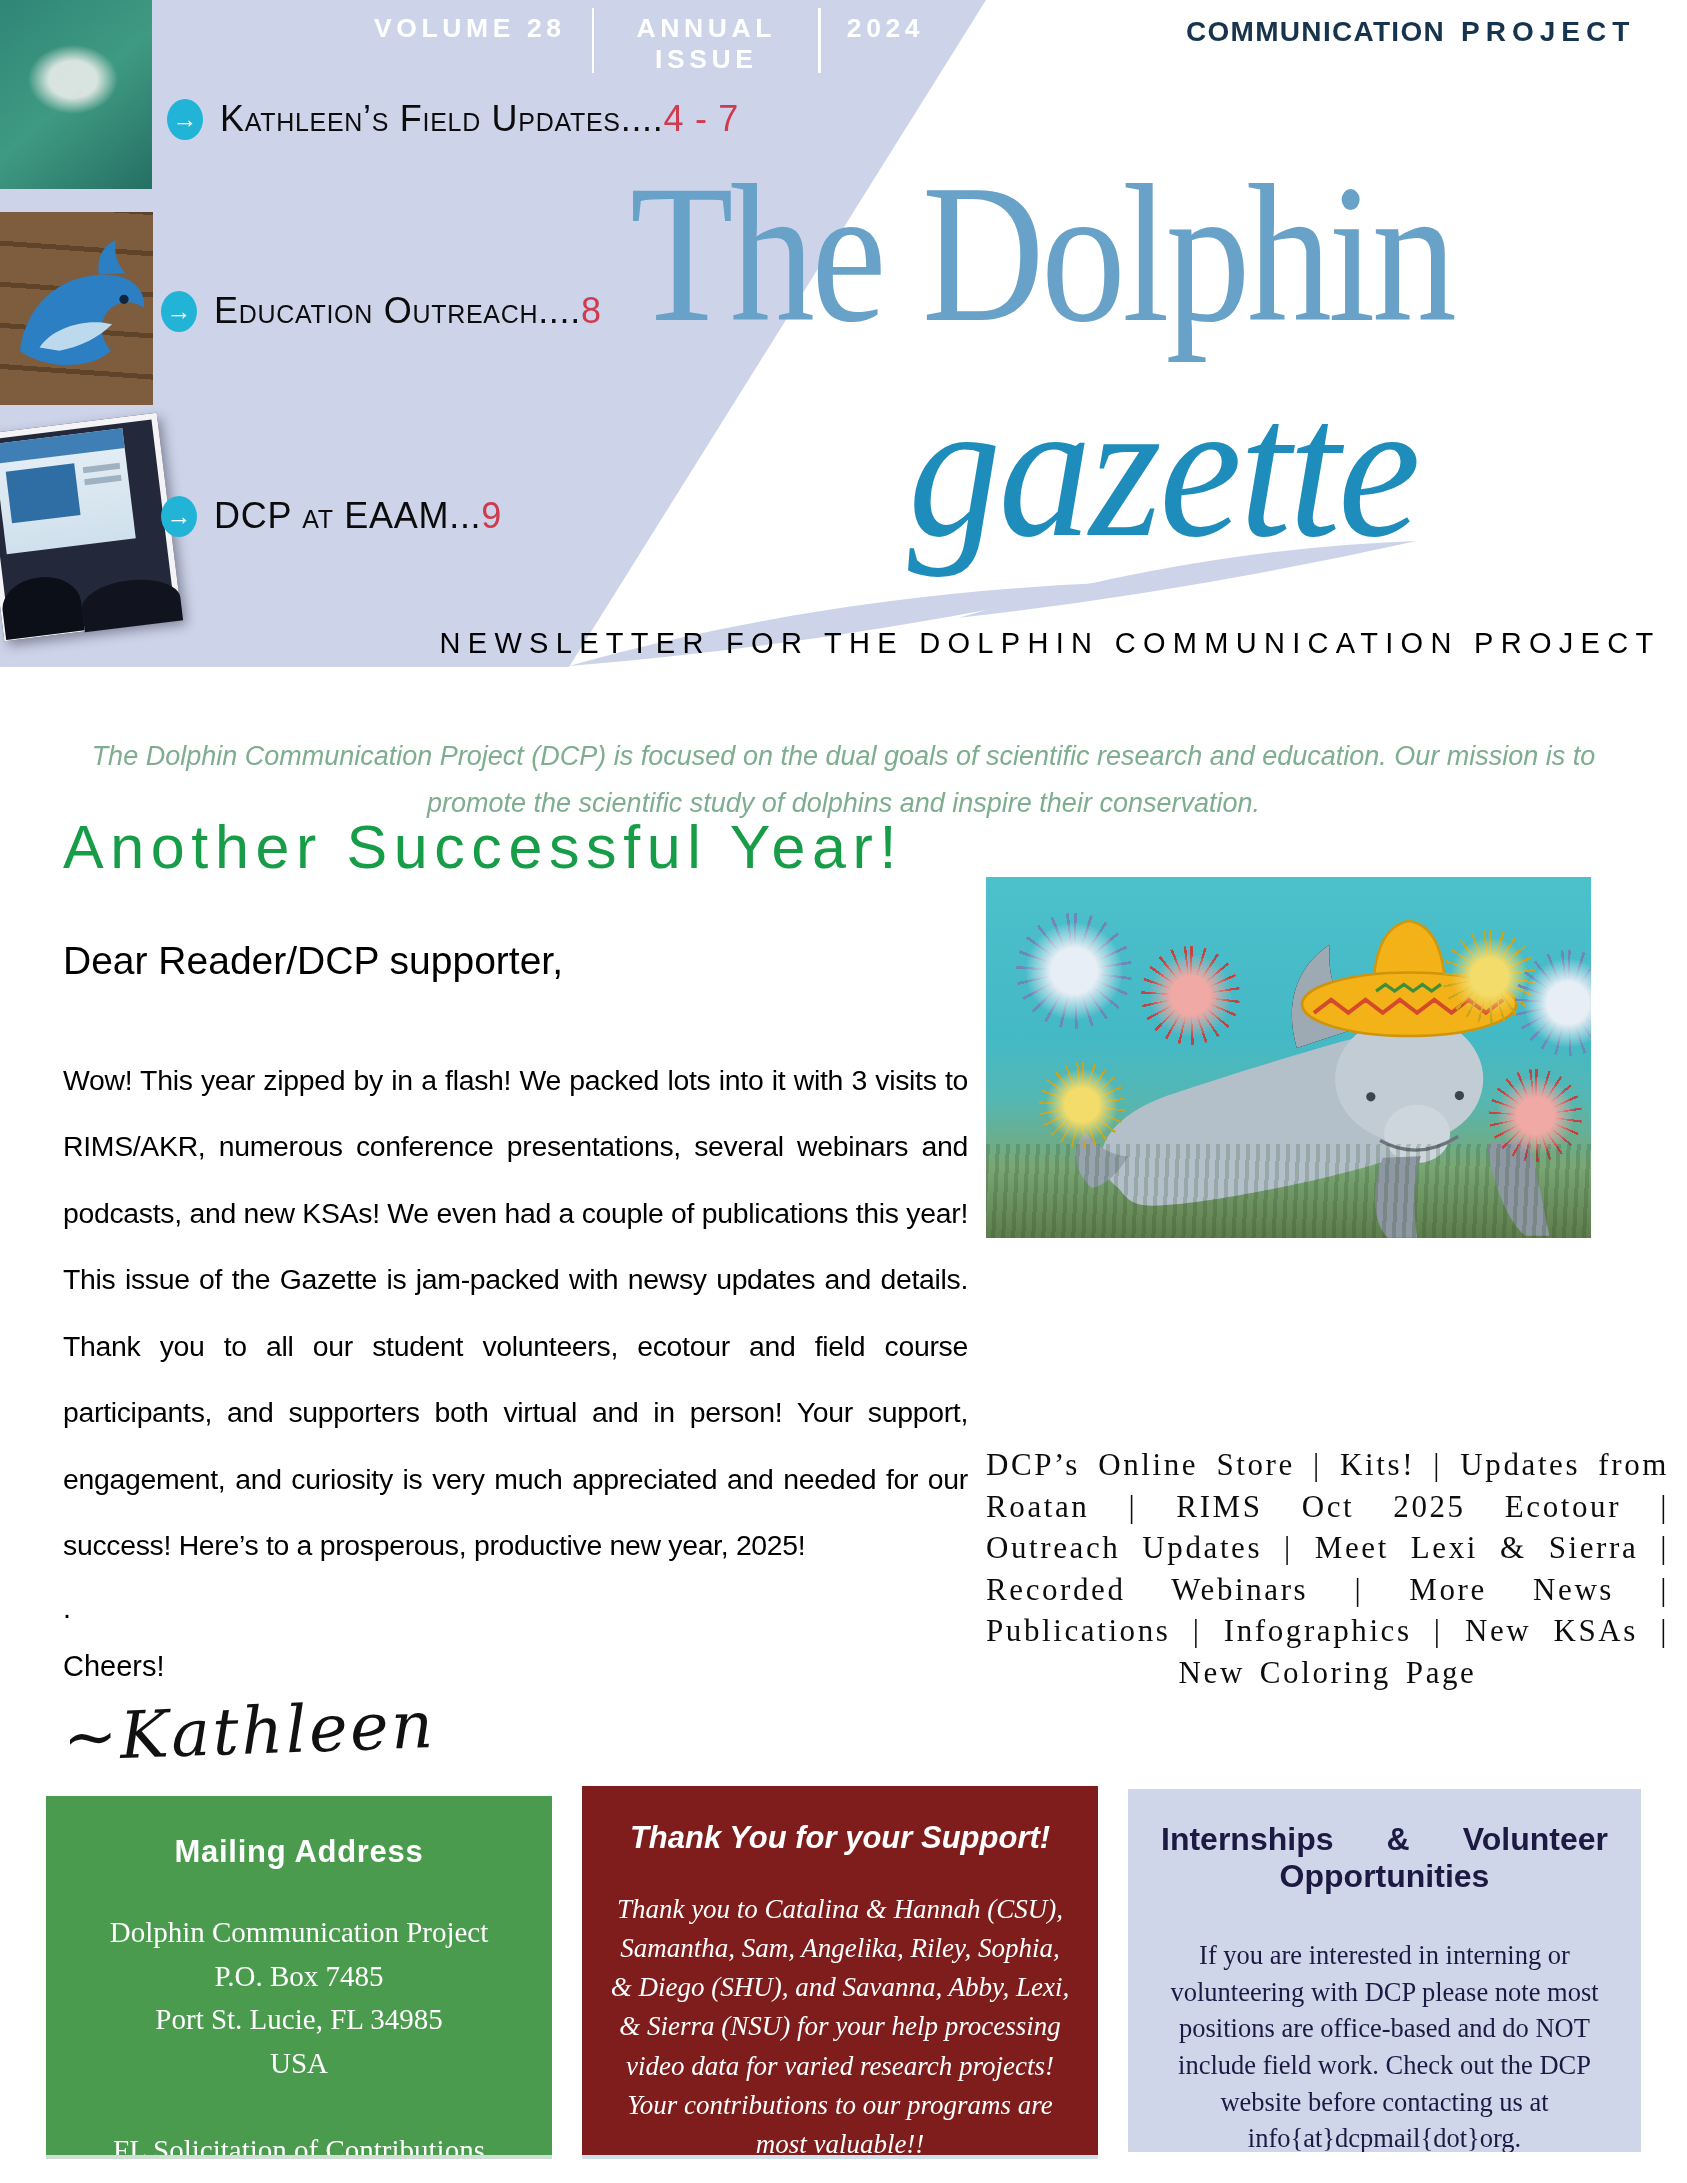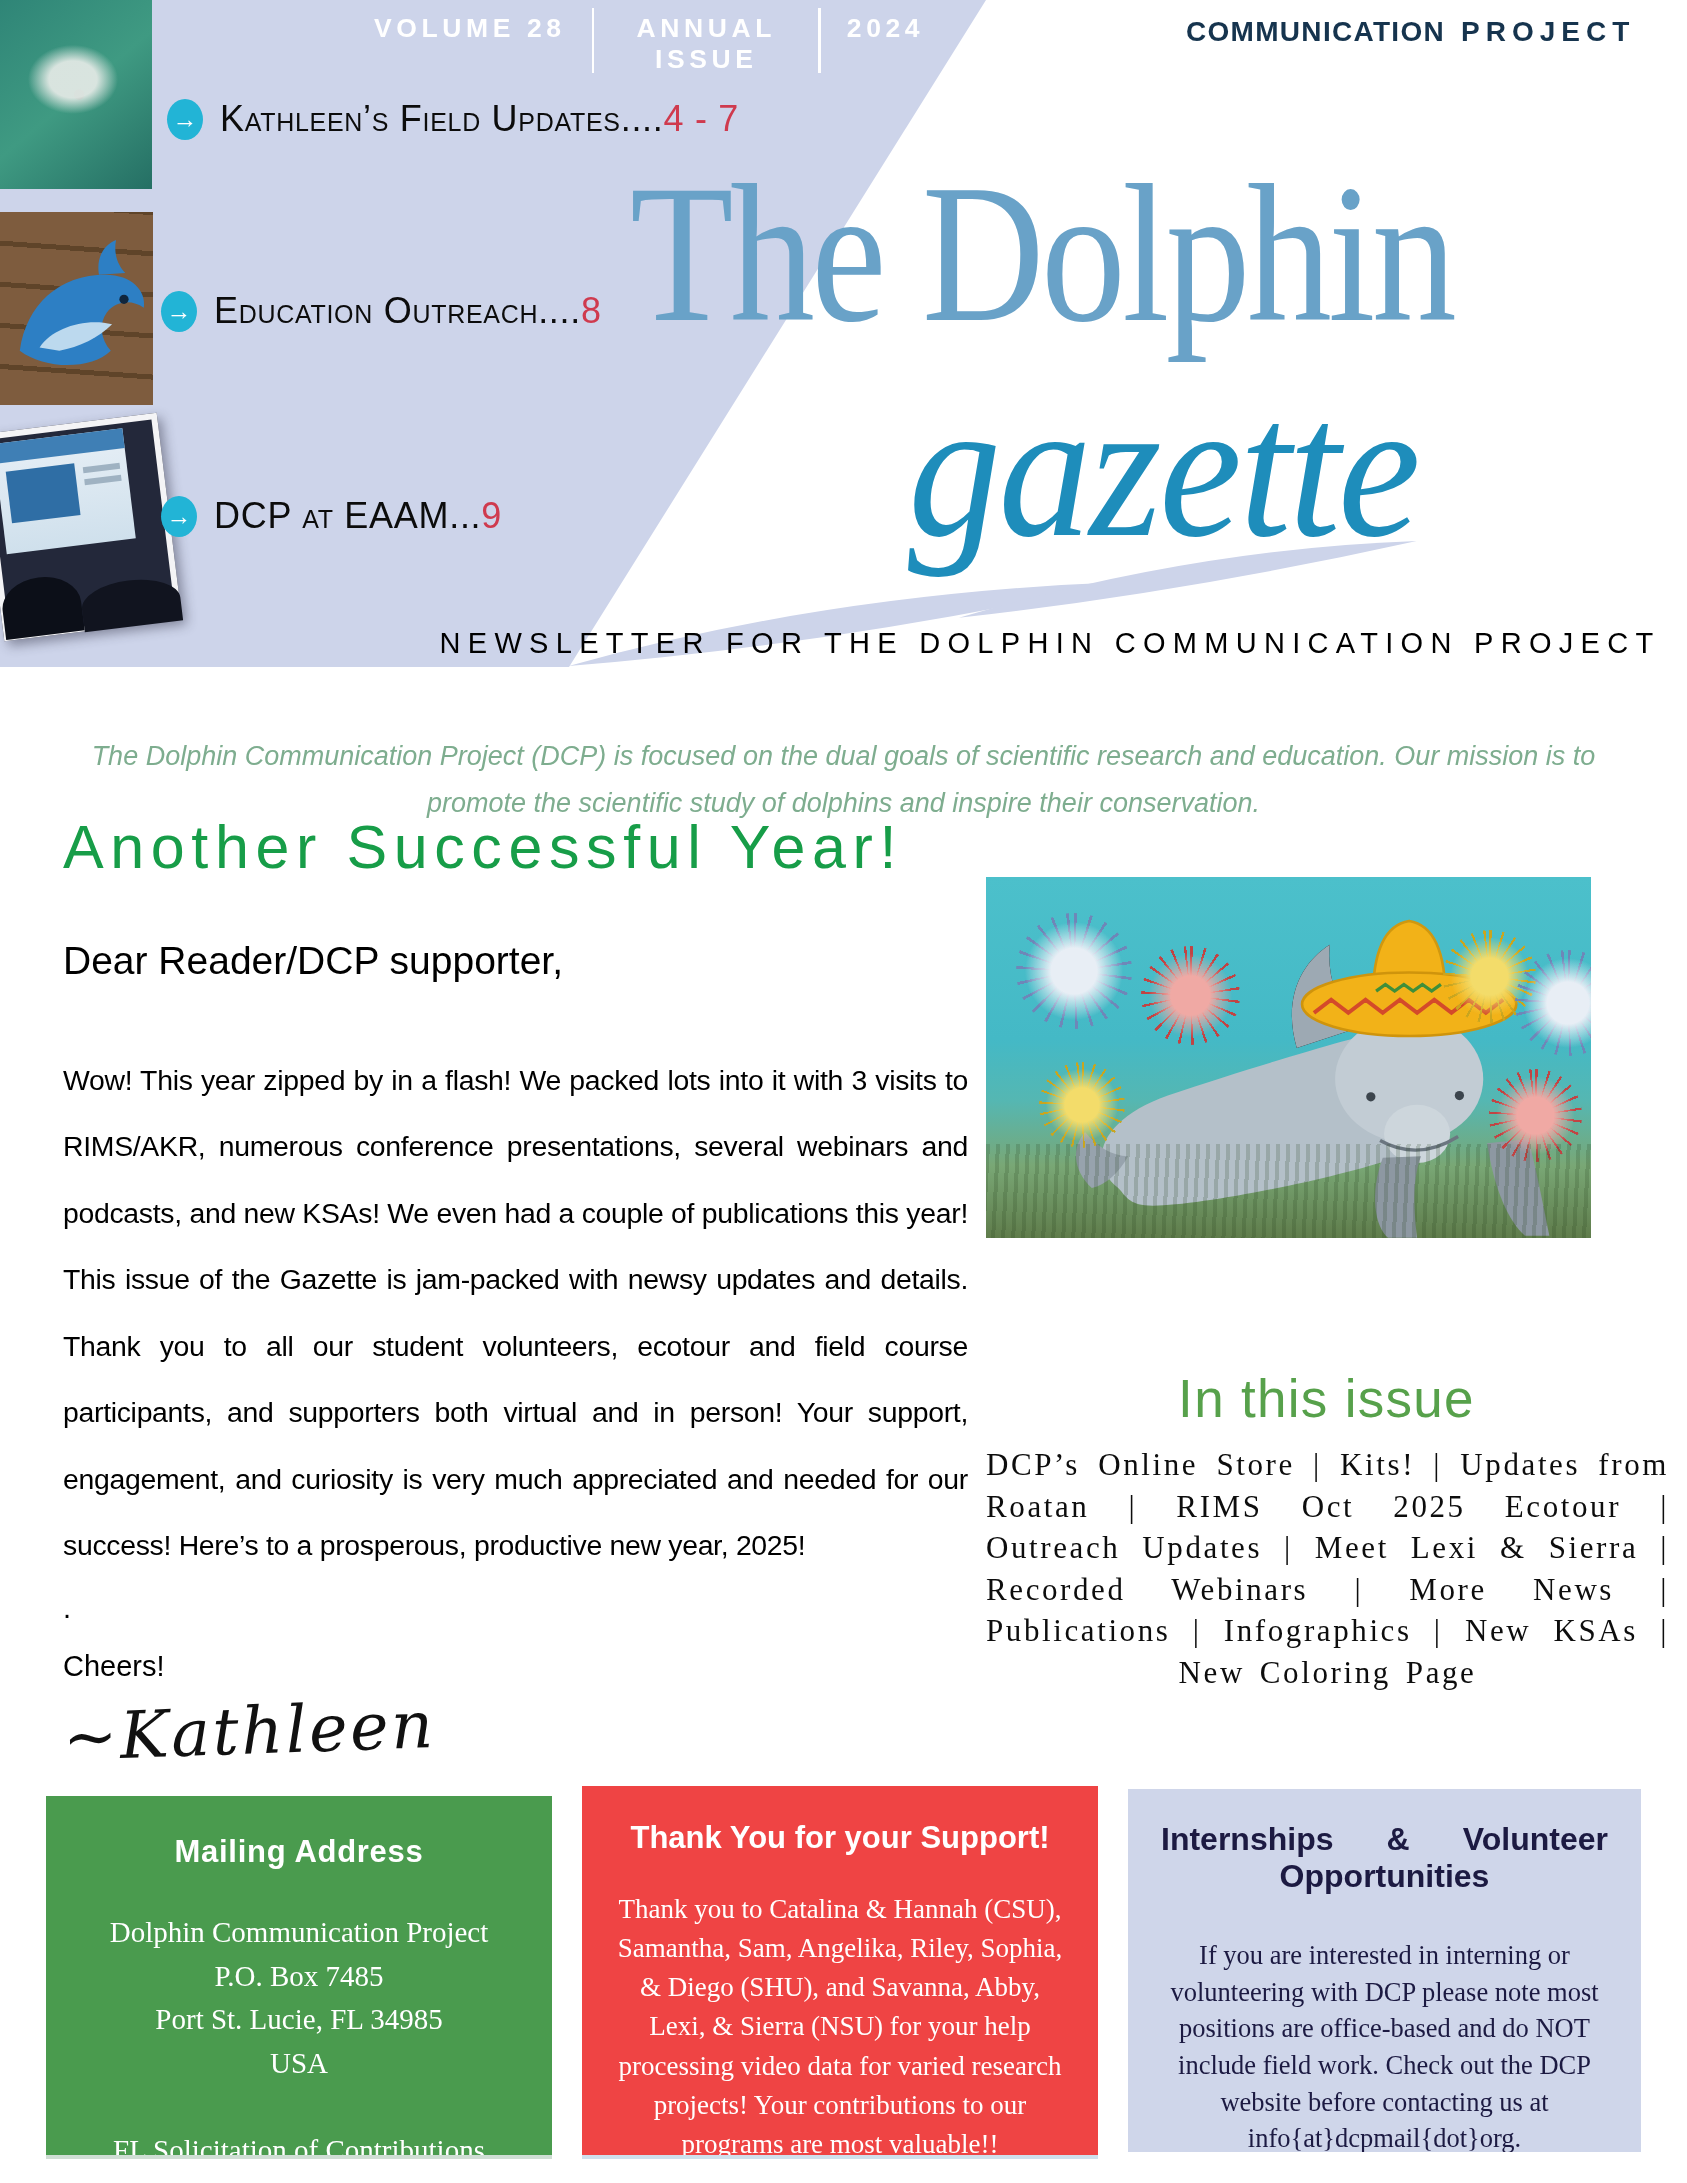--- a/index.html
+++ b/index.html
@@ -99,22 +99,22 @@
            font-size:53px;color:#57a14b;letter-spacing:1.3px;}
   .issue-body{position:absolute;left:986px;top:1444px;width:683px;font-family:"Liberation Serif", serif;
               font-size:31px;color:#0d0d0d;line-height:1.34;text-align:justify;text-align-last:center;
               letter-spacing:2.6px;word-spacing:4.6px;}
 
   
   .boxes{position:absolute;left:0;top:1786px;width:1687px;height:370px;}
   .box{position:absolute;overflow:hidden;box-sizing:border-box;}
   .box-green{left:46px;top:10px;width:506px;height:359px;background:#4a9b4e;
              box-shadow:0 4px 0 rgba(160,190,170,.5);padding:38px 26.5px 0 26.5px;color:#ffffff;}
-  .box-teal{left:582px;top:0;width:516px;height:369px;background:#ef4444;
-            box-shadow:0 4px 0 #cfe0ec;padding:34px 28px 0 28px;color:#ffffff;}
+  .box-teal{left:582px;top:0;width:516px;height:369px;background:#7f1d1d;
+            box-shadow:0 4px 0 #cfe0ec;padding:34px 28px 0 28px;color:#ffffff;font-style:italic;}
   .box-lav{left:1128px;top:3.3px;width:513px;height:363px;background:#cfd6ea;
            padding:32px 33px 0 33px;color:#1c1a42;}
   .box-h{font-weight:bold;font-size:31px;text-align:center;margin:0;}
   .box-green .box-h{letter-spacing:0.7px;}
   .addr{font-family:"Liberation Serif", serif;font-size:29px;text-align:center;line-height:1.5;margin-top:41px;}
   .addr2{font-family:"Liberation Serif", serif;font-size:29px;text-align:center;line-height:1.45;margin-top:44px;}
   .teal-body{font-family:"Liberation Serif", serif;font-size:27px;text-align:center;line-height:1.45;margin-top:34px;}
   .lav-h1{font-weight:bold;font-size:32px;text-align:justify;text-align-last:justify;margin:0;}
   .lav-h2{font-weight:bold;font-size:32px;text-align:center;margin:0;}
   .lav-body{font-family:"Liberation Serif", serif;font-size:26.5px;text-align:center;line-height:1.38;
@@ -218,21 +218,20 @@
       </g>
     </svg>
     <div class="fw fw-wb" style="left:30px;top:36px;width:116px;height:116px;"></div>
     <div class="fw fw-rd" style="left:155px;top:69px;width:99px;height:99px;"></div>
     <div class="fw fw-yl" style="left:53px;top:185px;width:86px;height:86px;"></div>
     <div class="fw fw-yl" style="left:457px;top:53px;width:93px;height:93px;"></div>
     <div class="fw fw-wb" style="left:529px;top:73px;width:106px;height:106px;"></div>
     <div class="fw fw-rd" style="left:503px;top:192px;width:93px;height:93px;"></div>
   </div>
 
-  <div class="issue-h">In this issue</div>
   <div class="issue-body">DCP’s Online Store | Kits! | Updates from Roatan | RIMS Oct 2025 Ecotour | Outreach Updates | Meet Lexi &amp; Sierra | Recorded Webinars | More News | Publications | Infographics | New KSAs | New Coloring Page</div>
 
   <div class="boxes">
 
     <div class="box box-green">
       <h2 class="box-h">Mailing Address</h2>
       <div class="addr">
         <div>Dolphin Communication Project</div>
         <div>P.O. Box 7485</div>
         <div>Port St. Lucie, FL 34985</div>

